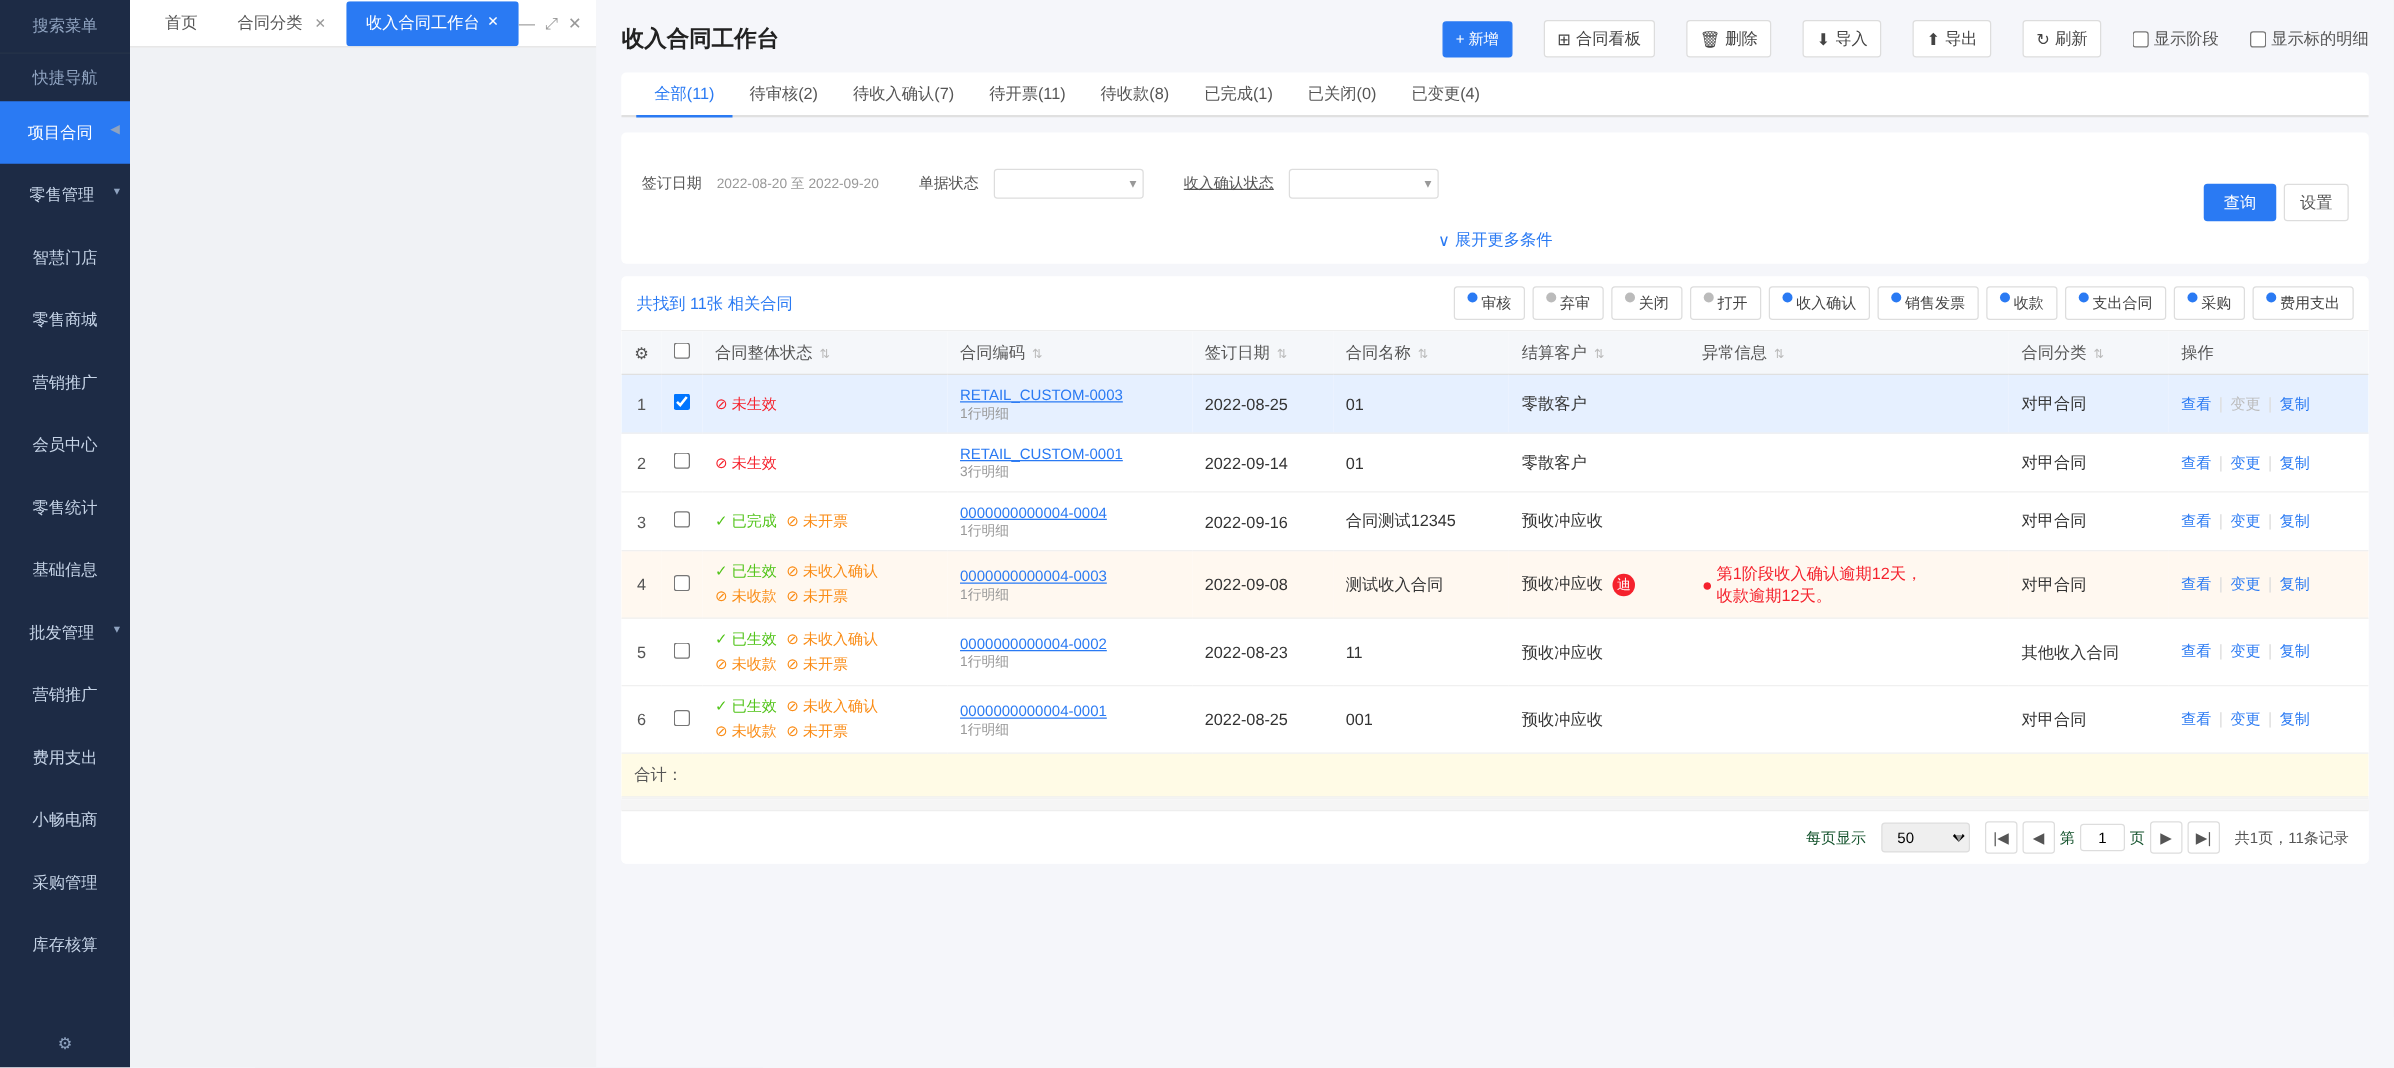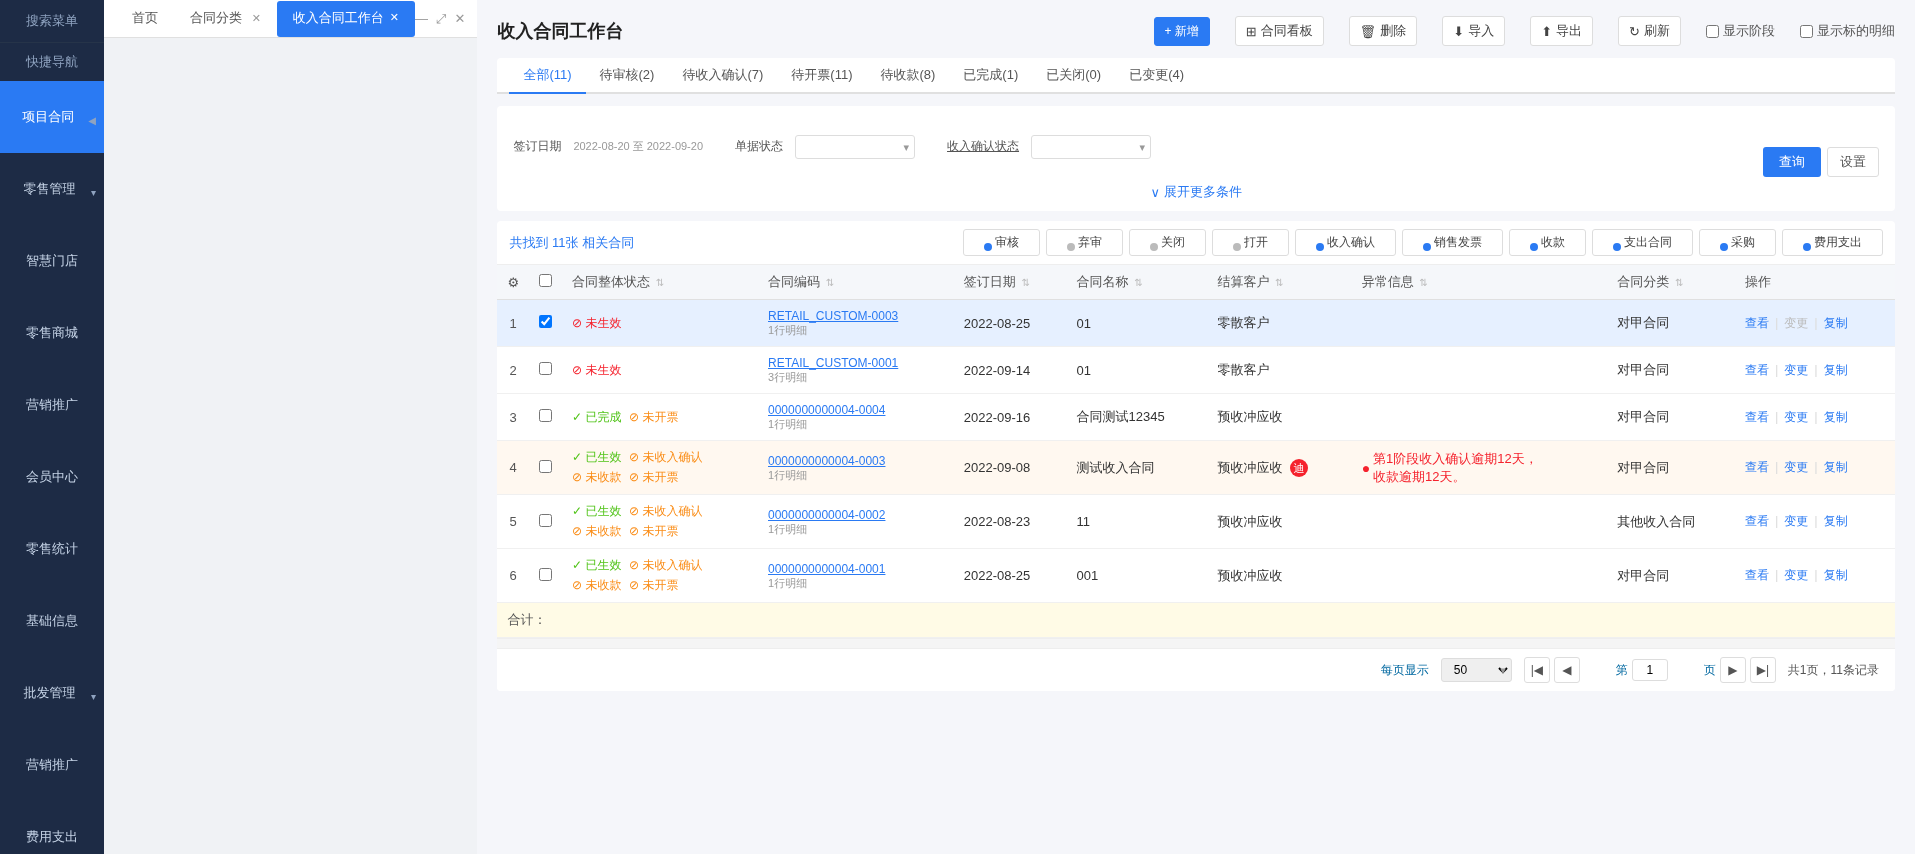--- a/index.html
+++ b/index.html
@@ -2,21 +2,21 @@
 <html><head>
   <meta charset="utf-8">
   <style>
     * { box-sizing: border-box; margin: 0; padding: 0; font-family: "Microsoft YaHei", "PingFang SC", Arial, sans-serif; font-size: 13px; }
     body { background: #f0f2f5; display: flex; height: 854px; overflow: hidden; }
 
     
     .sidebar { width: 104px; background: #1d2b45; display: flex; flex-direction: column; height: 100%; flex-shrink: 0; }
     .sidebar-search { padding: 12px 8px; color: #8fa3c0; font-size: 13px; cursor: pointer; text-align: center; border-bottom: 1px solid #263449; }
     .sidebar-nav-label { padding: 10px 8px; color: #8fa3c0; font-size: 13px; cursor: pointer; text-align: center; }
-    .sidebar-item { padding: 27px 8px; color: #c5d3e6; font-size: 13px; cursor: pointer; text-align: center; display: flex; align-items: flex-end; justify-content: space-between; }
+    .sidebar-item { padding: 16px 8px; color: #c5d3e6; font-size: 13px; cursor: pointer; text-align: center; display: flex; align-items: flex-start; justify-content: space-between; }
     .sidebar-item.active { background: #2a7af3; color: #fff; }
     .sidebar-item-text { flex: 1; text-align: center; }
     .sidebar-arrow { font-size: 10px; color: #8fa3c0; }
     .sidebar-bottom { margin-top: auto; padding: 12px 8px; color: #8fa3c0; text-align: center; cursor: pointer; }
 
     
     .main { flex: 1; display: flex; overflow: hidden; }
 
     
     .top-tabs { background: #fff; border-bottom: 1px solid #e0e0e0; display: flex; align-items: center; padding: 0 12px; height: 38px; flex-shrink: 0; }
@@ -58,21 +58,21 @@
     .filter-search-btn { padding: 5px 16px; background: #2a7af3; color: #fff; border: none; border-radius: 3px; cursor: pointer; font-size: 13px; }
     .filter-set-btn { padding: 5px 12px; background: #fff; color: #555; border: 1px solid #ddd; border-radius: 3px; cursor: pointer; font-size: 13px; }
     .expand-row { display: flex; align-items: center; justify-content: center; margin-top: 6px; cursor: pointer; color: #2a7af3; font-size: 12px; gap: 4px; }
 
     
     .table-area { background: #fff; border-radius: 4px; overflow: hidden; }
     .table-meta-row { display: flex; align-items: center; justify-content: space-between; padding: 8px 12px; border-bottom: 1px solid #eee; }
     .table-meta-text { color: #555; font-size: 13px; }
     .table-meta-text span { color: #2a7af3; font-weight: 500; }
     .table-actions { display: flex; gap: 6px; flex-wrap: wrap; }
-    .tbl-action-btn { display: flex; align-items: flex-end; gap: 3px; padding: 4px 20px; border: 1px solid #ddd; background: #fff; border-radius: 3px; cursor: pointer; color: #444; font-size: 12px; white-space: nowrap; }
+    .tbl-action-btn { display: flex; align-items: flex-start; gap: 3px; padding: 4px 10px; border: 1px solid #ddd; background: #fff; border-radius: 3px; cursor: pointer; color: #444; font-size: 12px; white-space: nowrap; }
     .tbl-action-btn .dot { width: 8px; height: 8px; border-radius: 50%; display: inline-block; }
     .dot-blue { background: #2a7af3; }
     .dot-gray { background: #bbb; }
 
     
     table { width: 100%; border-collapse: collapse; font-size: 12px; }
     thead th { background: #f5f7fa; color: #555; font-weight: 500; padding: 8px 10px; border-bottom: 1px solid #e0e0e0; text-align: left; white-space: nowrap; }
     thead th .sort-icon { color: #bbb; font-size: 10px; margin-left: 2px; }
     tbody tr { border-bottom: 1px solid #f0f0f0; }
     tbody tr.selected-row { background: #e6f0ff; }
@@ -86,21 +86,21 @@
     .status-uninvoice { color: #fa8c16; }
     .link-text { color: #2a7af3; text-decoration: underline; cursor: pointer; font-size: 12px; }
     .sub-text { color: #999; font-size: 11px; }
     .action-links { display: flex; gap: 6px; }
     .action-link { color: #2a7af3; cursor: pointer; font-size: 12px; }
     .action-link-disabled { color: #bbb; cursor: not-allowed; font-size: 12px; }
     .warning-text { color: #f5222d; font-size: 12px; display: flex; align-items: center; gap: 3px; }
 
     
     .table-footer { display: flex; align-items: center; justify-content: flex-end; padding: 8px 16px; background: #fff; border-top: 1px solid #eee; gap: 12px; }
-    .footer-label { color: #0369a1; font-size: 12px; margin-left: 32px; }
+    .footer-label { color: #14532d; font-size: 12px; }
     .footer-select { border: 1px solid #ddd; border-radius: 3px; padding: 3px 20px 3px 8px; font-size: 12px; }
     .pagination { display: flex; align-items: center; gap: 4px; }
     .page-btn { width: 26px; height: 26px; display: flex; align-items: center; justify-content: center; border: 1px solid #ddd; border-radius: 3px; cursor: pointer; color: #555; font-size: 12px; background: #fff; }
     .page-input { width: 36px; border: 1px solid #ddd; border-radius: 3px; text-align: center; padding: 3px; font-size: 12px; }
     .footer-info { color: #555; font-size: 12px; }
 
     .checkbox-th { width: 30px; text-align: center; }
     td.num-td { text-align: center; color: #555; }
     .settings-icon-th { width: 30px; text-align: center; }
 

